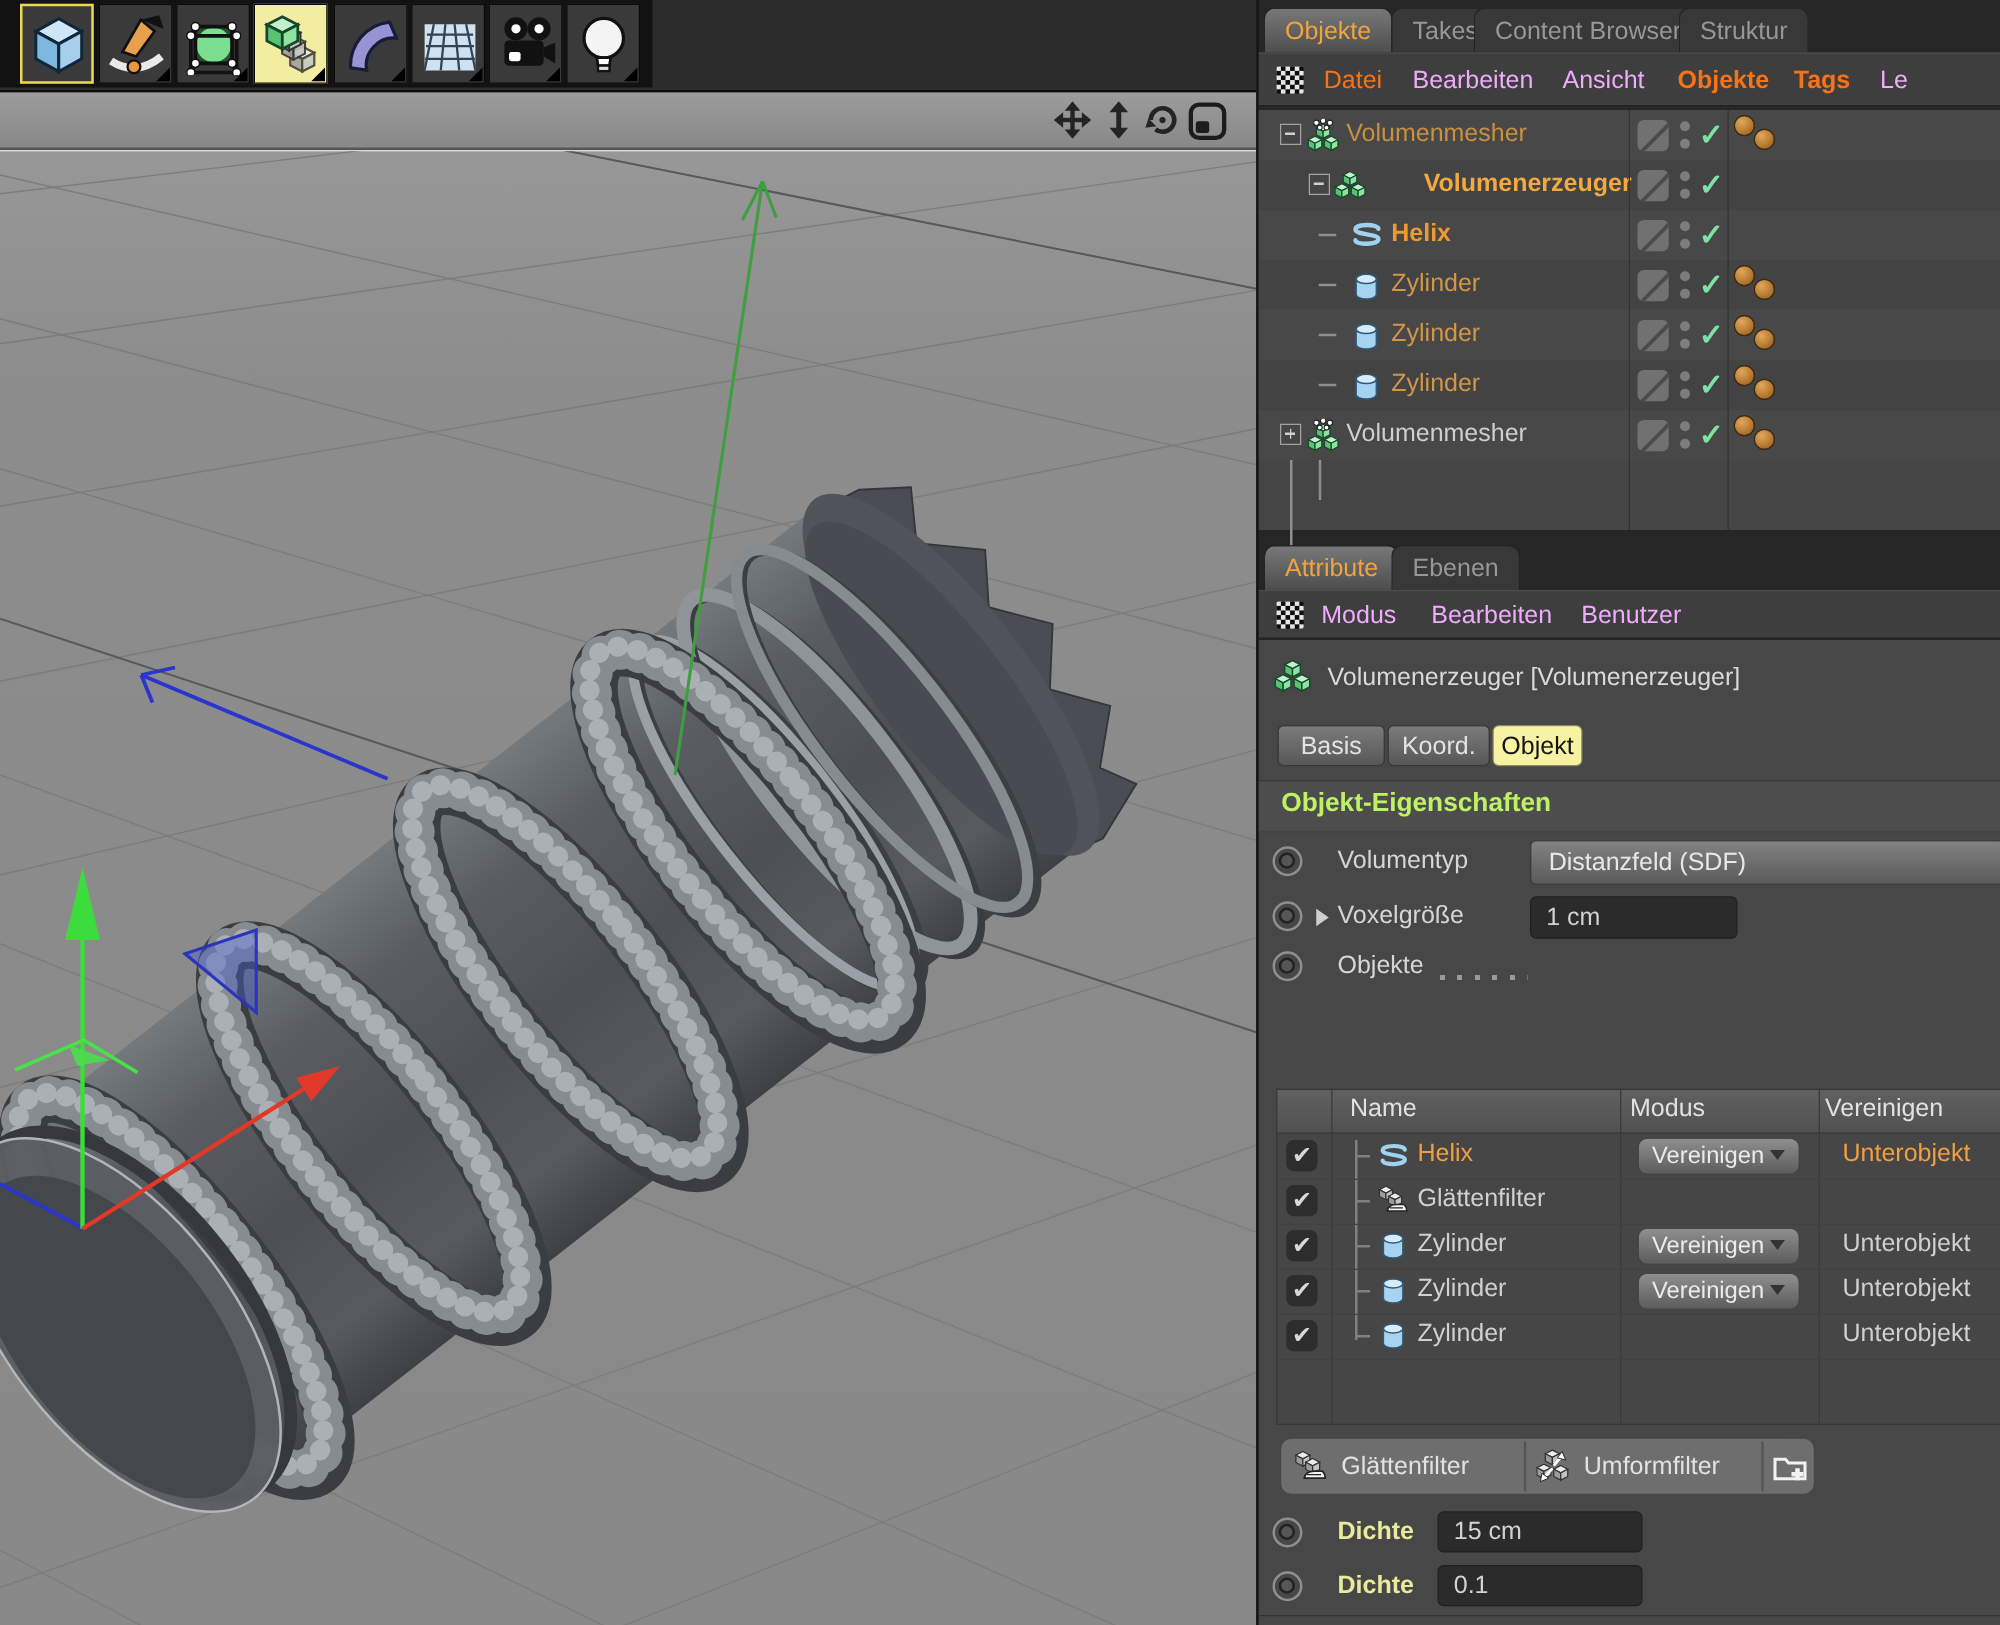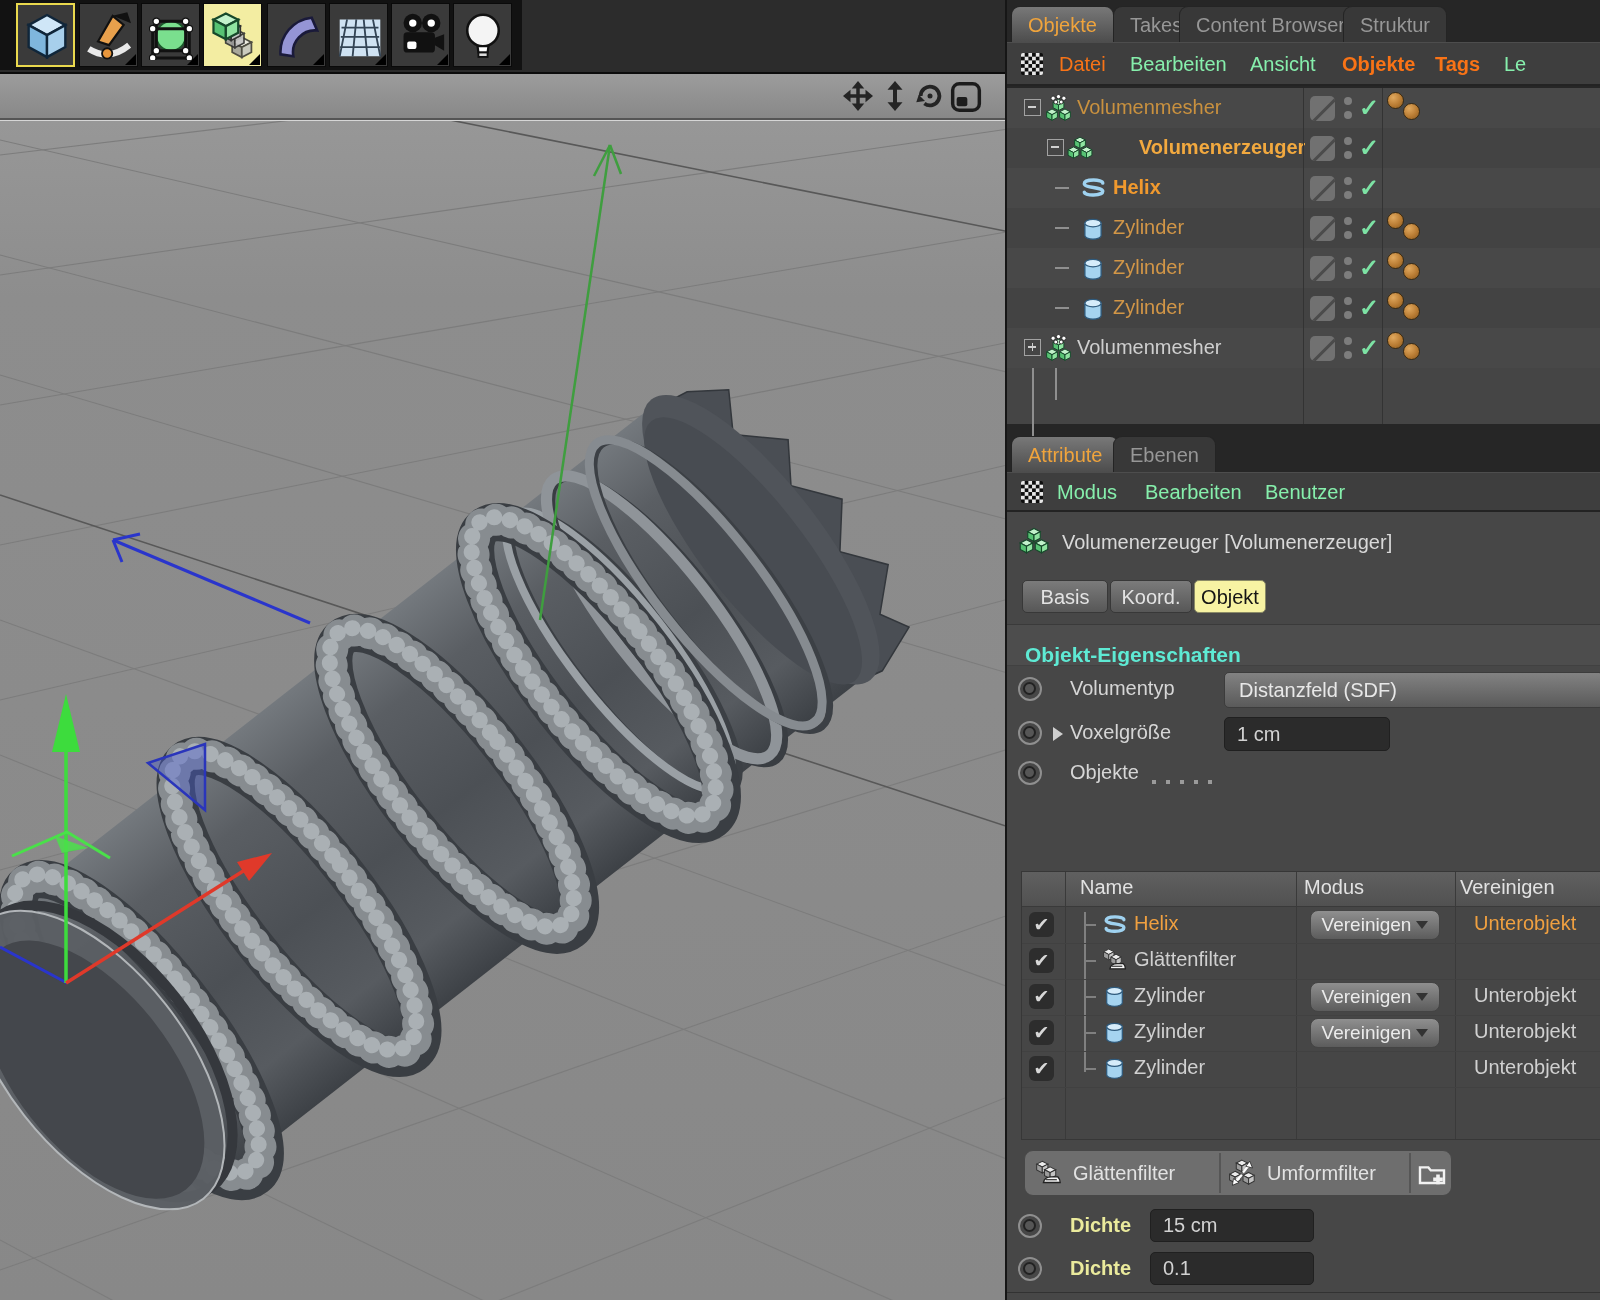--- a/index.html
+++ b/index.html
@@ -21,21 +21,21 @@
   #vp{position:absolute;left:0;top:121px;width:1005px;height:1179px;display:block;}
   
   .right{position:absolute;left:1005px;top:0;width:595px;height:1300px;background:#262626;border-left:2px solid #161616;box-sizing:border-box;}
   .tabs{position:absolute;left:0;width:595px;height:42px;}
   .tab{position:absolute;bottom:0;height:36px;line-height:36px;padding:0 16px;font-size:20px;color:#979797;
     background:#383838;border:1px solid #242424;border-bottom:none;border-radius:9px 9px 0 0;box-sizing:border-box;}
   .tab.active{background:linear-gradient(#787878,#4d4d4d);color:#f0a43c;}
   .menubar{position:absolute;left:0;width:595px;height:44px;background:#3e3e3e;border-top:1px solid #4d4d4d;border-bottom:2px solid #232323;box-sizing:border-box;}
   .checker{position:absolute;left:14px;top:10px;width:22px;height:22px;border-radius:2px;
     background:repeating-conic-gradient(#0d0d0d 0% 25%, #e6e6e6 0% 50%);background-size:7.4px 7.4px;}
-  .mi{position:absolute;top:0;height:42px;line-height:42px;font-size:20px;color:#86efac;}
+  .mi{position:absolute;top:0;height:42px;line-height:42px;font-size:20px;color:#f0abfc;}
   .mi.yel{color:#f97316;}
   
   .om-tree{position:absolute;left:0;top:88px;width:595px;height:336px;background:#454545;}
   .trow{position:absolute;left:0;width:595px;height:40px;}
   .trow:nth-child(odd){background:#484848;}
   .trow:nth-child(even){background:#434343;}
   .trow .lbl{position:absolute;top:8px;font-size:20px;color:#c9913f;white-space:nowrap;}
   .trow .lbl.b{font-weight:bold;}
   .exp{position:absolute;top:11px;width:17px;height:17px;border:1.5px solid #a2a2a2;box-sizing:border-box;background:#454545;}
   .exp::before{content:"";position:absolute;left:3px;top:6px;width:8px;height:1.5px;background:#cfcfcf;}
@@ -54,21 +54,21 @@
     background:radial-gradient(circle at 35% 30%,#e0a85e,#b97c33 55%,#8a5a20);}
   
   .attr{position:absolute;left:0;top:424px;width:595px;height:876px;}
   .acontent{position:absolute;left:0;top:88px;width:595px;height:788px;background:#474747;}
   .objrow{position:absolute;left:0;top:14px;width:595px;height:40px;}
   .title{position:absolute;left:55px;top:5px;font-size:20px;color:#d9d9d9;}
   .mbtn{position:absolute;top:68px;height:33px;line-height:33px;text-align:center;font-size:20px;color:#e3e3e3;
     background:linear-gradient(#7b7b7b,#575757);border:1px solid #383838;border-radius:5px;box-sizing:border-box;}
   .mbtn.on{background:#f7f3a3;color:#151515;border-color:#8a8a66;}
   .sechead{position:absolute;left:0;top:112px;width:595px;height:40px;background:#4d4d4d;border-top:1px solid #3a3a3a;border-bottom:1px solid #414141;}
-  .sechead span{position:absolute;left:18px;top:6px;font-size:21px;font-weight:bold;color:#5eead4;margin-top:12px;}
+  .sechead span{position:absolute;left:18px;top:6px;font-size:21px;font-weight:bold;color:#bef264;}
   .prow{position:absolute;left:0;width:595px;height:40px;}
   .ring{position:absolute;left:11px;top:7px;width:24px;height:24px;border-radius:50%;border:2.5px solid #8f8f8f;box-sizing:border-box;background:#474747;}
   .ring::before{content:"";position:absolute;left:3px;top:3px;width:13px;height:13px;border-radius:50%;border:2.5px solid #222;box-sizing:border-box;background:#565656;}
   .plab{position:absolute;left:63px;top:7px;font-size:20px;color:#d6d6d6;white-space:nowrap;}
   .plab.yel{color:#eaea9c;}
   .tript{position:absolute;left:46px;top:13px;width:0;height:0;border-top:7px solid transparent;border-bottom:7px solid transparent;border-left:10px solid #cfcfcf;}
   .drop{position:absolute;left:217px;top:2px;width:380px;height:36px;background:linear-gradient(#828282,#5a5a5a);
     border:1px solid #3c3c3c;border-radius:5px;box-sizing:border-box;font-size:20px;color:#e8e8e8;line-height:34px;padding-left:14px;}
   .field{position:absolute;background:#2b2b2b;border-radius:5px;border:1px solid #202020;box-sizing:border-box;
     font-size:20px;color:#d2d2d2;line-height:30px;padding-left:12px;}

